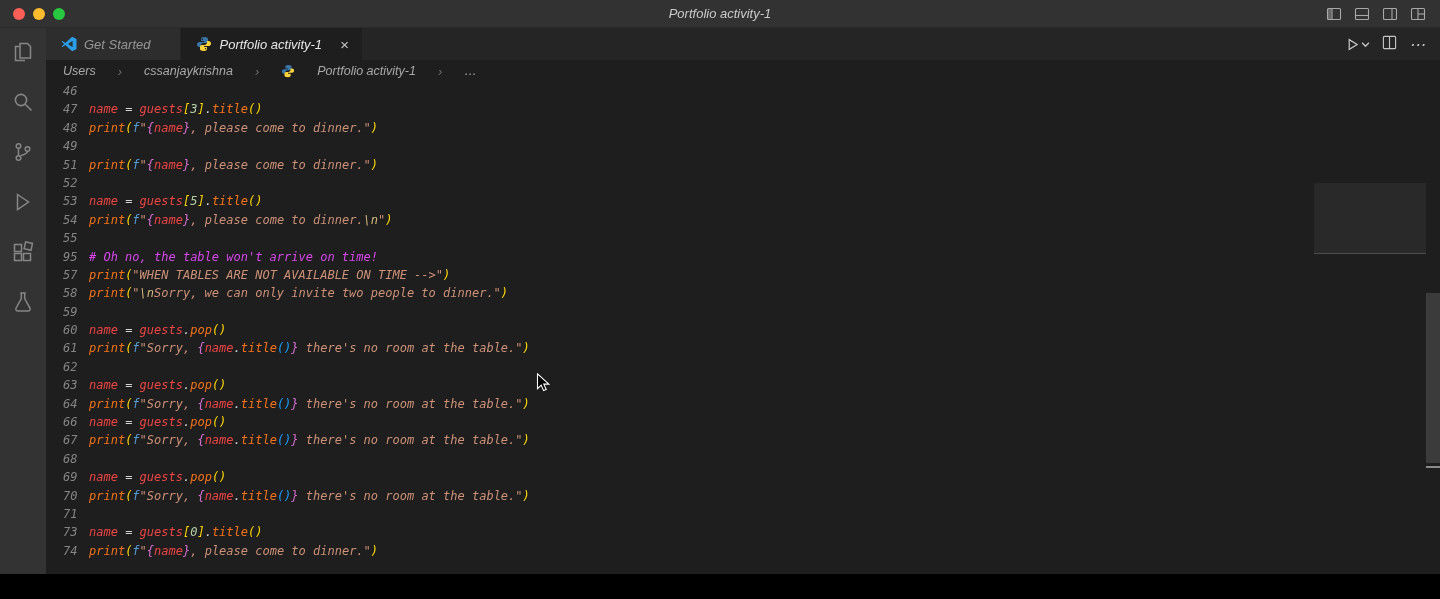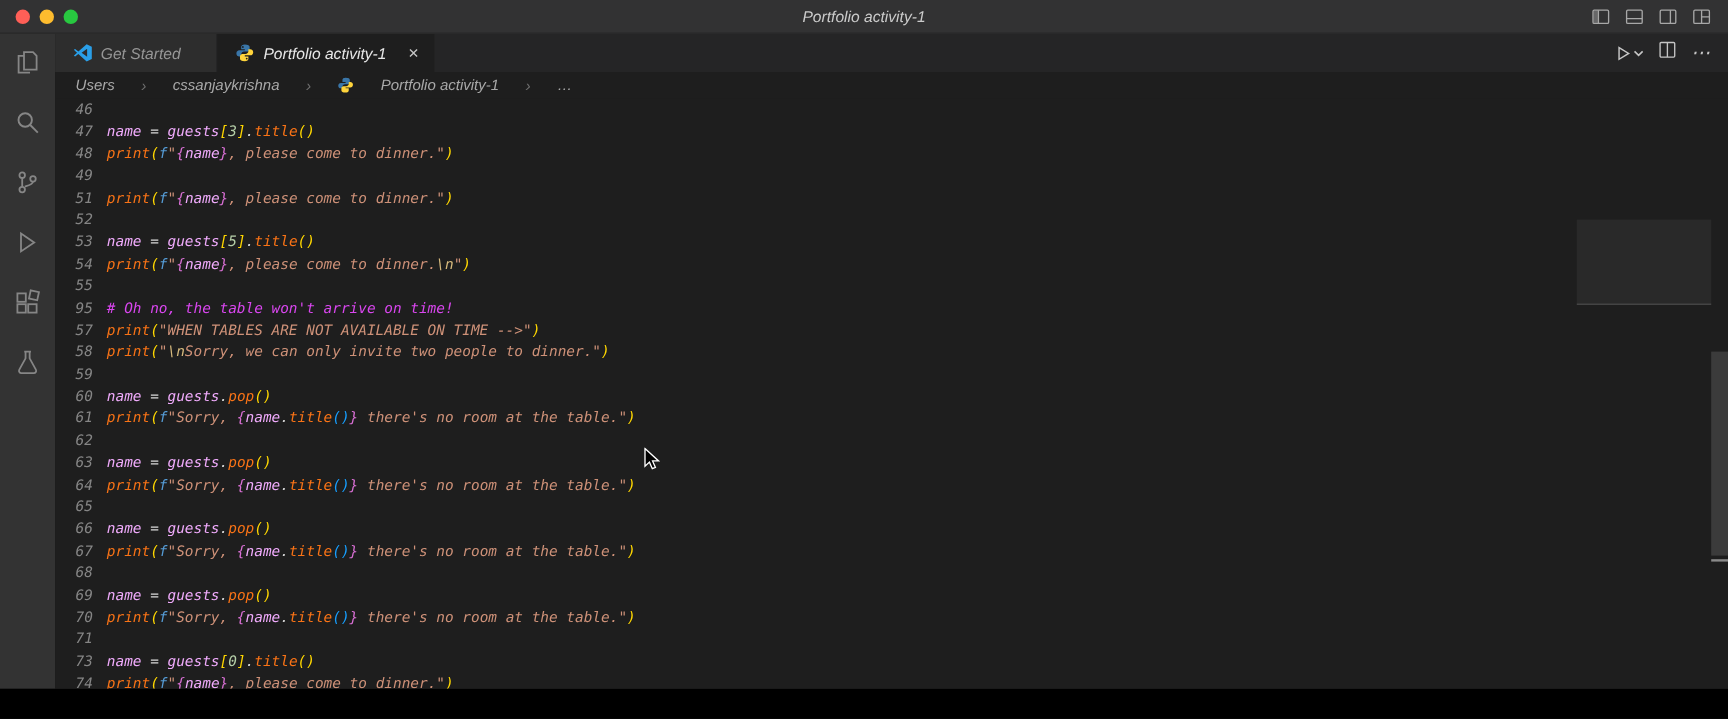--- a/index.html
+++ b/index.html
@@ -51,21 +51,21 @@
   
   .editor-area { flex:1; position:relative; overflow:hidden; background:#1e1e1e; }
   #code-lines {
     position:absolute; top:0; left:0; right:130px;
     font-family:"DejaVu Sans Mono","Liberation Mono",monospace;
     font-size:12px; line-height:18.4px;
   }
   .code-line { display:flex; height:18.4px; }
   .ln { flex:none; width:43px; text-align:right; padding-right:26px; color:#858585;padding-left:17px; }
   .lc { white-space:pre; }
-  .tk-v  { color:#f0abfc; }
+  .tk-v  { color:#ef4444; }
   .tk-p  { color:#d4d4d4; }
   .tk-f  { color:#f97316; }
   .tk-s  { color:#ce9178; }
   .tk-e  { color:#d7ba7d; }
   .tk-nu { color:#b5cea8; }
   .tk-c  { color:#d946ef; }
   .tk-k  { color:#569cd6; }
   .tk-b1 { color:#ffd700; }
   .tk-b2 { color:#da70d6; }
   .tk-b3 { color:#179fff; }
@@ -291,24 +291,20 @@
             </div>
             <div class="code-line">
               <span class="ln">63</span>
               <span class="lc"><span class="tk-v">name</span><span class="tk-p"> = </span><span class="tk-v">guests</span><span class="tk-p">.</span><span class="tk-f">pop</span><span class="tk-b1">()</span></span>
             </div>
             <div class="code-line">
               <span class="ln">64</span>
               <span class="lc"><span class="tk-f">print</span><span class="tk-b1">(</span><span class="tk-k">f</span><span class="tk-s">"Sorry, </span><span class="tk-b2">{</span><span class="tk-v">name</span><span class="tk-p">.</span><span class="tk-f">title</span><span class="tk-b3">()</span><span class="tk-b2">}</span><span class="tk-s"> there's no room at the table."</span><span class="tk-b1">)</span></span>
             </div>
             <div class="code-line">
-              <span class="ln">65</span>
-              <span class="lc"></span>
-            </div>
-            <div class="code-line">
               <span class="ln">66</span>
               <span class="lc"><span class="tk-v">name</span><span class="tk-p"> = </span><span class="tk-v">guests</span><span class="tk-p">.</span><span class="tk-f">pop</span><span class="tk-b1">()</span></span>
             </div>
             <div class="code-line">
               <span class="ln">67</span>
               <span class="lc"><span class="tk-f">print</span><span class="tk-b1">(</span><span class="tk-k">f</span><span class="tk-s">"Sorry, </span><span class="tk-b2">{</span><span class="tk-v">name</span><span class="tk-p">.</span><span class="tk-f">title</span><span class="tk-b3">()</span><span class="tk-b2">}</span><span class="tk-s"> there's no room at the table."</span><span class="tk-b1">)</span></span>
             </div>
             <div class="code-line">
               <span class="ln">68</span>
               <span class="lc"></span>

